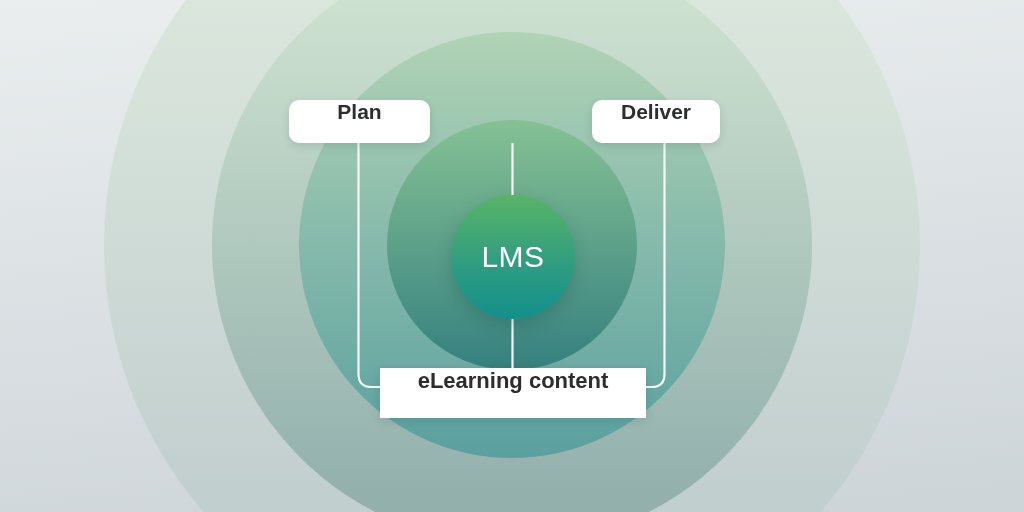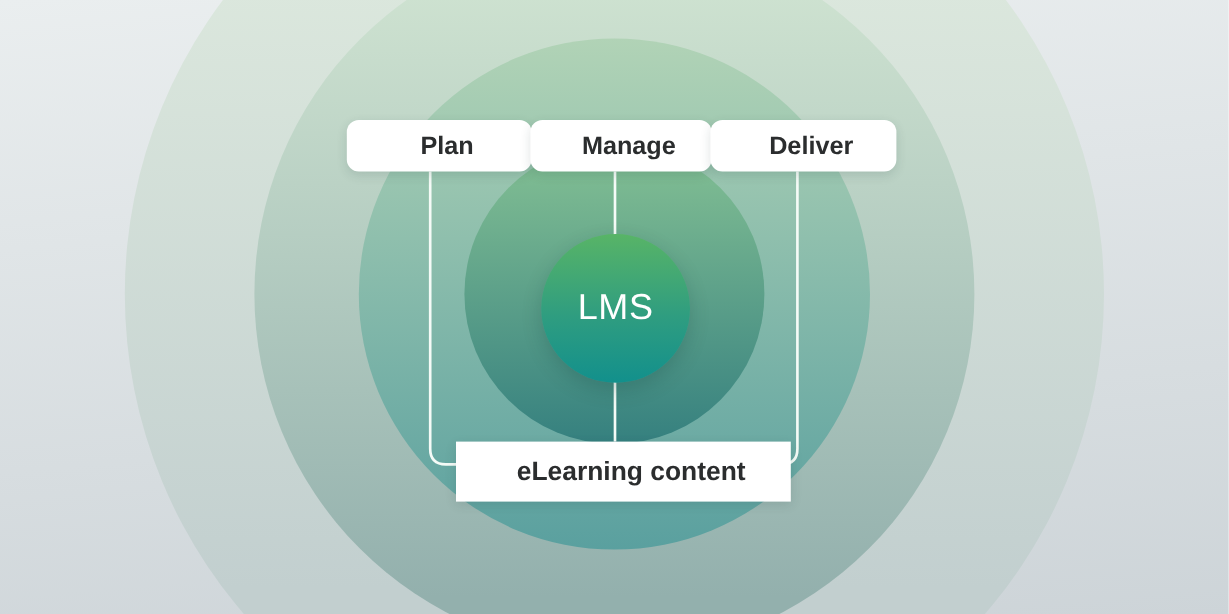--- a/index.html
+++ b/index.html
@@ -13,28 +13,28 @@
     background:linear-gradient(180deg,var(--ring-d-top,#dde9de) 14%,var(--ring-d-bottom,#c2cfcf) 80%);}
   .ring-c{left:212px;top:-55px;width:600px;height:600px;
     background:linear-gradient(180deg,var(--ring-c-top,#cfe3d1) 6%,var(--ring-c-bottom,#93b0ad) 92%);}
   .ring-b{left:299px;top:32px;width:426px;height:426px;
     background:linear-gradient(180deg,var(--ring-b-top,#b1d3b6) 0%,var(--ring-b-bottom,#5aa09f) 100%);}
   .ring-a{left:387px;top:120px;width:250px;height:250px;
     background:linear-gradient(180deg,var(--ring-a-top,#85c194) 0%,var(--ring-a-bottom,#35807f) 100%);}
   .connectors{position:absolute;left:0;top:0;width:1024px;height:512px;}
   .connectors path{fill:none;stroke:var(--line,#f5fbf7);stroke-width:2.2px;}
   .node{
-    position:absolute;display:flex;align-items:center;justify-content:center;
+    position:absolute;display:flex;align-items:flex-start;justify-content:center;
     background:var(--node-bg,#ffffff);border-radius:10px;
     box-shadow:0 3px 9px rgba(30,60,55,0.14);
-    color:var(--node-text,#2b2d2e);font-weight:700;font-size:21px;padding-left:13px;
+    color:var(--node-text,#2b2d2e);font-weight:700;font-size:21px;
   }
   .node-plan{left:289px;top:100px;width:141px;height:43px;}
   .node-manage{left:442px;top:100px;width:138px;height:43px;}
-  .node-deliver{left:592px;top:100px;width:142px;height:43px;}
+  .node-deliver{left:592px;top:100px;width:128px;height:43px;}
   .node-bottom{left:380px;top:368px;width:266px;height:50px;border-radius:0;font-size:22px;}
   .center-circle{
     position:absolute;left:451px;top:195px;width:124px;height:124px;border-radius:50%;
     display:flex;align-items:center;justify-content:center;
     background:linear-gradient(180deg,var(--lms-top,#58b467) 0%,var(--lms-mid,#2f9d80) 55%,var(--lms-bottom,#12908c) 100%);
     box-shadow:0 6px 16px rgba(15,60,55,0.22);
     color:#ffffff;font-weight:400;font-size:30px;letter-spacing:0.5px;
   }
 </style>
 </head>
@@ -49,23 +49,20 @@
 
   <svg class="connectors" viewBox="0 0 1024 512" aria-hidden="true">
     <path d="M 358.5 143 L 358.5 374 Q 358.5 387 371.5 387 L 380 387"></path>
     <path d="M 512.5 143 L 512.5 368"></path>
     <path d="M 664.5 143 L 664.5 374 Q 664.5 387 651.5 387 L 646 387"></path>
   </svg>
 
   <div class="node node-plan">
     <span>Plan</span>
   </div>
-  <div class="node node-manage">
-    <span>Manage</span>
-  </div>
   <div class="node node-deliver">
     <span>Deliver</span>
   </div>
 
   <div class="center-circle">
     <span>LMS</span>
   </div>
 
   <div class="node node-bottom">
     <span>eLearning content</span>

